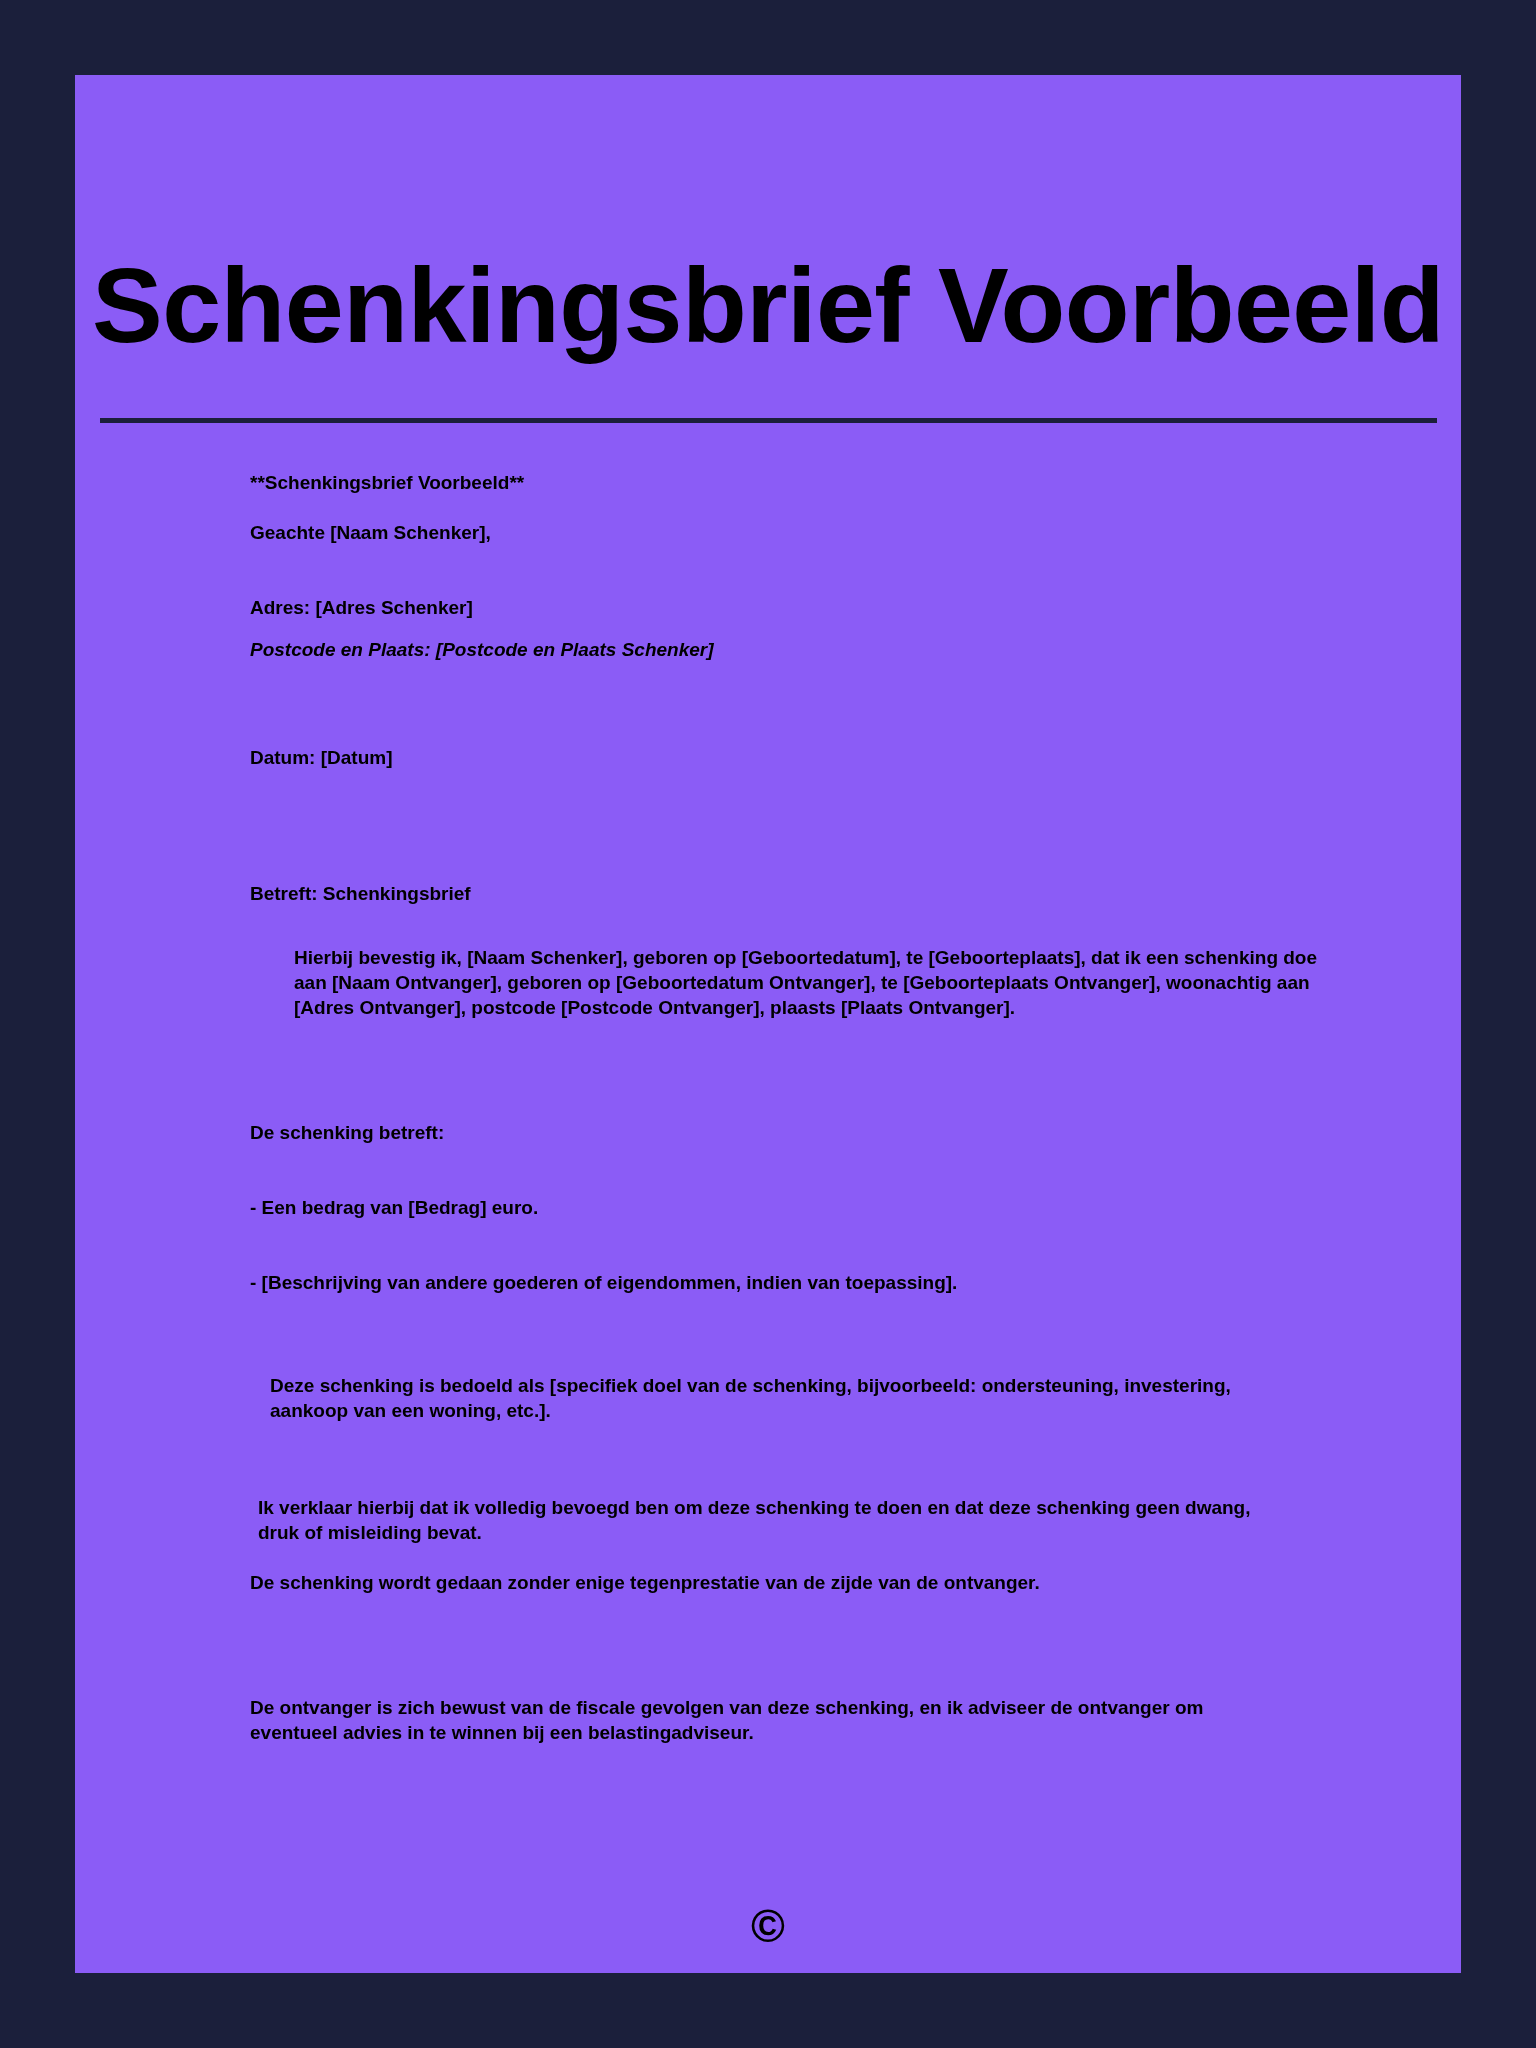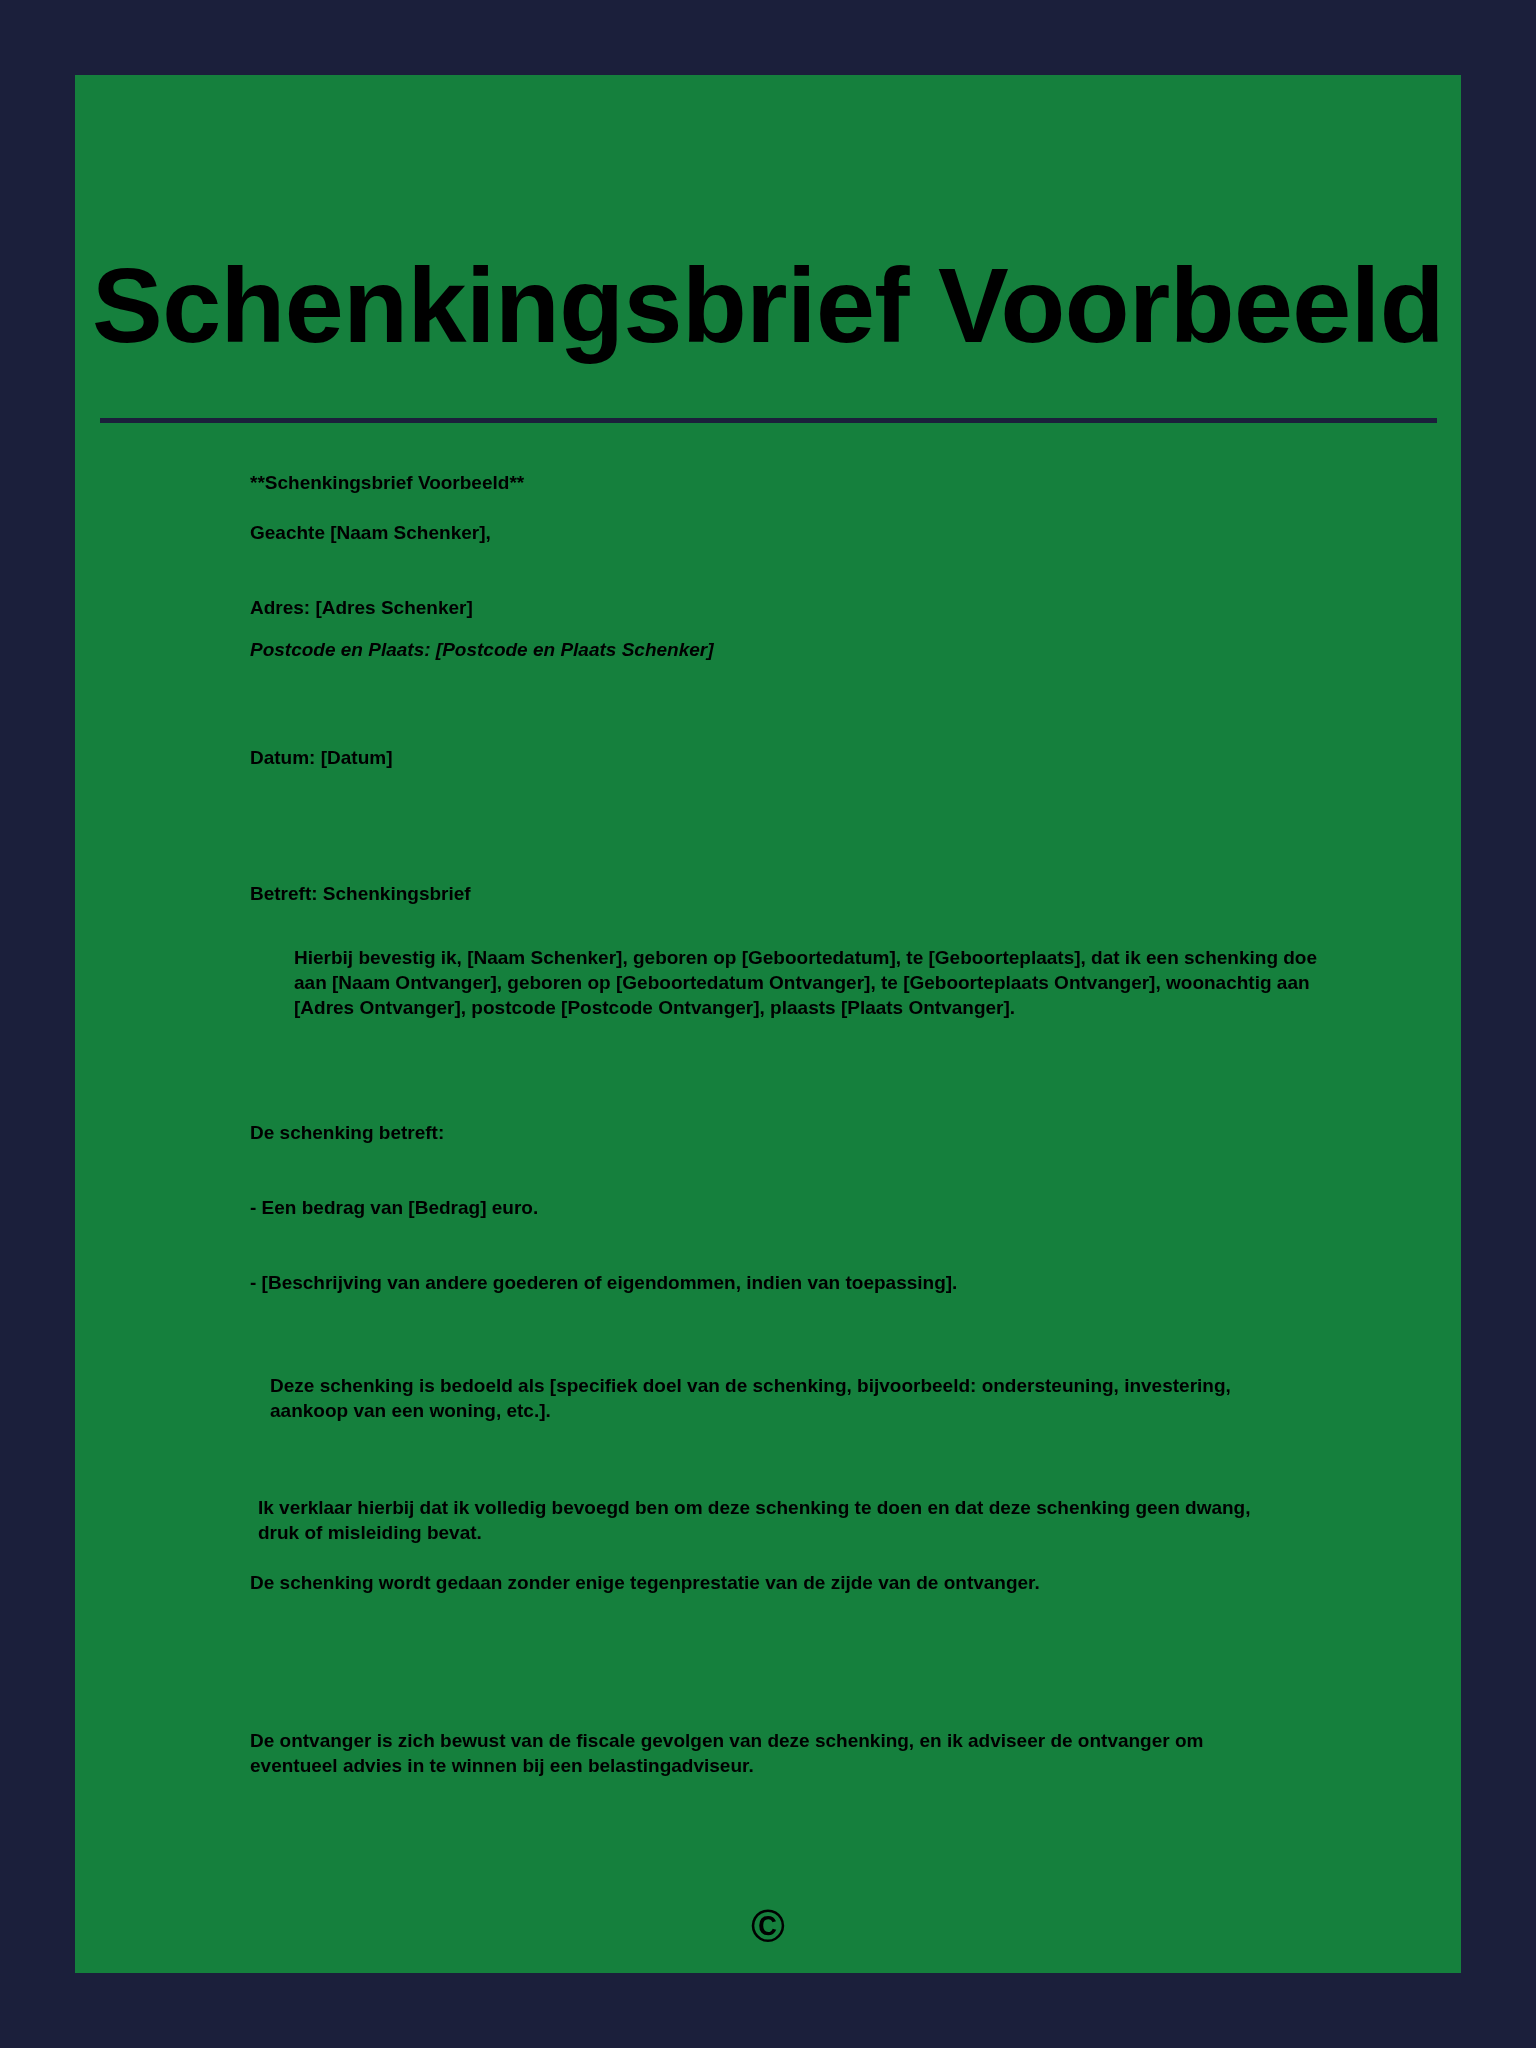--- a/index.html
+++ b/index.html
@@ -14,21 +14,21 @@
       overflow: hidden;
       font-family: "Liberation Sans", sans-serif;
       color: #000;
     }
     .card {
       position: absolute;
       left: 75px;
       top: 75px;
       width: 1386px;
       height: 1898px;
-      background: #15803d;
+      background: #8b5cf6;
     }
     .title {
       position: absolute;
       left: 0;
       width: 100%;
       top: 170px;
       text-align: center;
       font-weight: bold;
       font-size: 106px;
       line-height: 120px;
@@ -85,17 +85,17 @@
     <p class="p" style="top:562px;font-style:italic;">Postcode en Plaats: [Postcode en Plaats Schenker]</p>
     <p class="p" style="top:670px;">Datum: [Datum]</p>
     <p class="p" style="top:806px;">Betreft: Schenkingsbrief</p>
     <p class="p" style="top:870px;margin-left:44px;">Hierbij bevestig ik, [Naam Schenker], geboren op [Geboortedatum], te [Geboorteplaats], dat ik een schenking doe aan [Naam Ontvanger], geboren op [Geboortedatum Ontvanger], te [Geboorteplaats Ontvanger], woonachtig aan [Adres Ontvanger], postcode [Postcode Ontvanger], plaasts [Plaats Ontvanger].</p>
     <p class="p" style="top:1045px;">De schenking betreft:</p>
     <p class="p" style="top:1120px;">- Een bedrag van [Bedrag] euro.</p>
     <p class="p" style="top:1195px;">- [Beschrijving van andere goederen of eigendommen, indien van toepassing].</p>
     <p class="p" style="top:1298px;margin-left:20px;">Deze schenking is bedoeld als [specifiek doel van de schenking, bijvoorbeeld: ondersteuning, investering, aankoop van een woning, etc.].</p>
     <p class="p" style="top:1420px;margin-left:8px;">Ik verklaar hierbij dat ik volledig bevoegd ben om deze schenking te doen en dat deze schenking geen dwang, druk of misleiding bevat.</p>
     <p class="p" style="top:1495px;">De schenking wordt gedaan zonder enige tegenprestatie van de zijde van de ontvanger.</p>
-    <p class="p" style="top:1620px;margin-top:33px;">De ontvanger is zich bewust van de fiscale gevolgen van deze schenking, en ik adviseer de ontvanger om eventueel advies in te winnen bij een belastingadviseur.</p>
+    <p class="p" style="top:1620px;">De ontvanger is zich bewust van de fiscale gevolgen van deze schenking, en ik adviseer de ontvanger om eventueel advies in te winnen bij een belastingadviseur.</p>
   </div>
 
   <div class="copyright">©</div>
 </div>
 
 </body></html>

